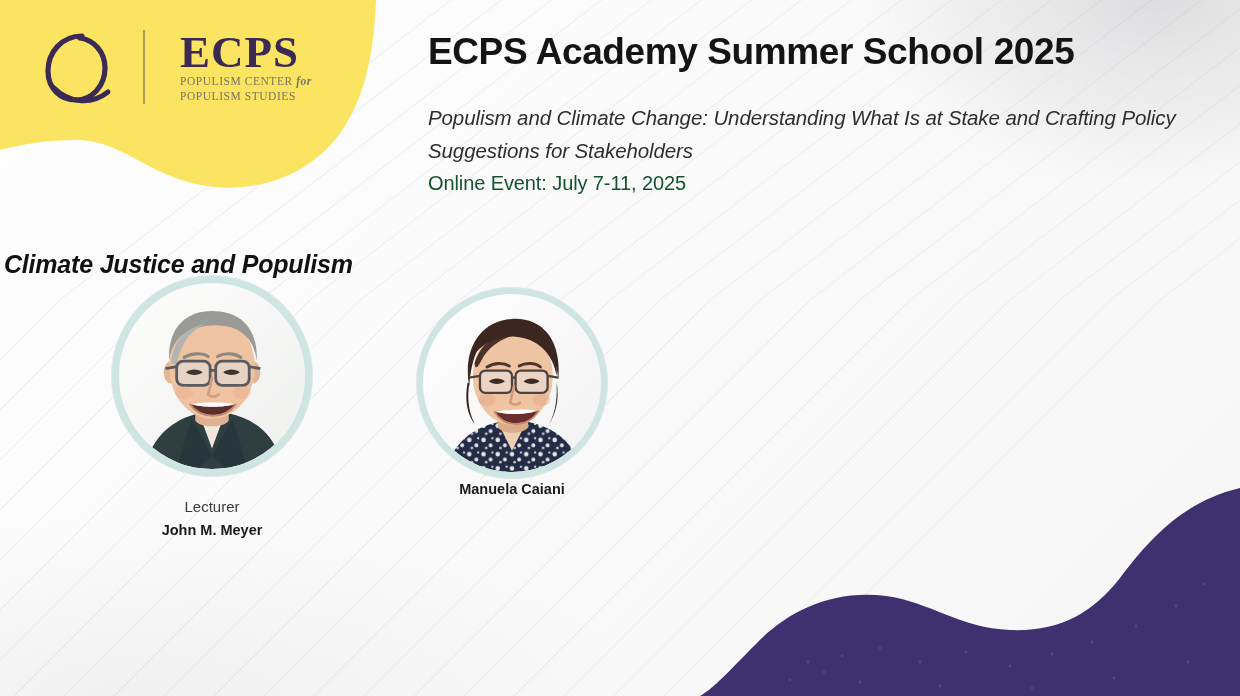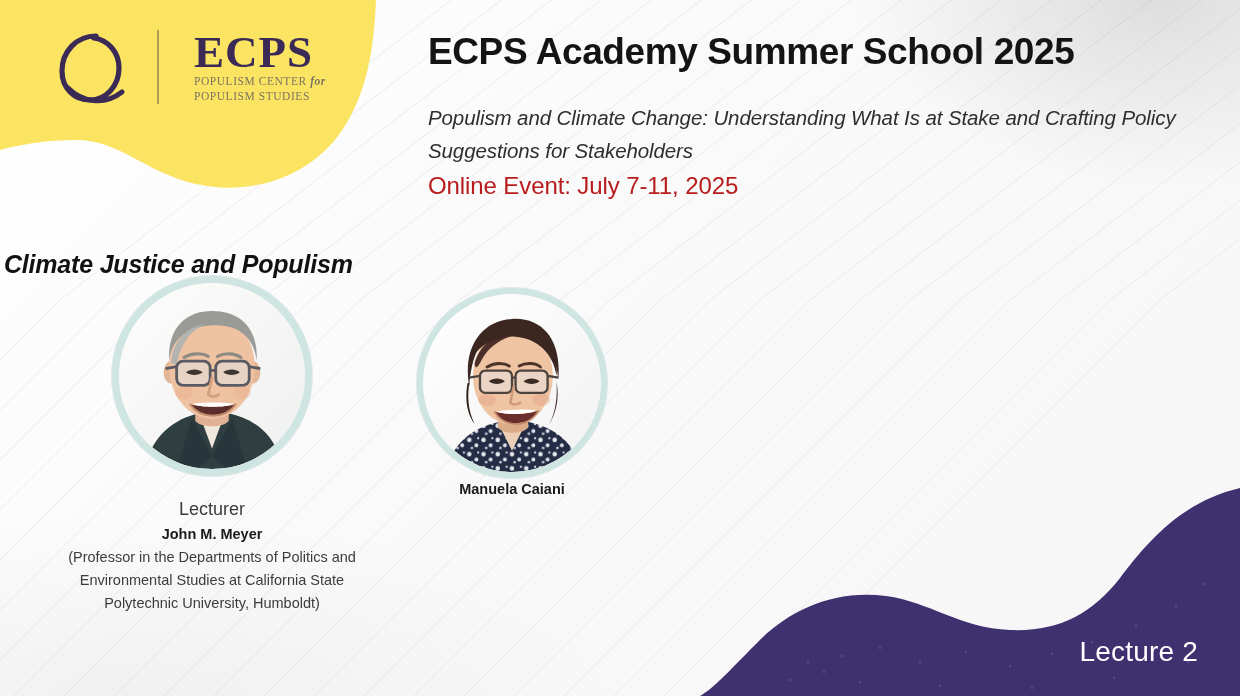--- a/index.html
+++ b/index.html
@@ -37,21 +37,21 @@
   }
 
   
   .yellow-blob { position:absolute; top:0; left:0; width:400px; height:210px; }
 
   
   .purple-wave { position:absolute; bottom:0; right:0; width:660px; height:230px; }
 
   
   .logo-wrap {
-    position:absolute; left:52px; top:26px;
+    position:absolute; left:38px; top:26px;
     display:flex; align-items:center; gap:27px;
   }
   .logo-mark { width:78px; height:82px; flex:0 0 auto; }
   .logo-divider { width:2px; height:74px; background:#6b6450; opacity:.55; }
   .logo-text { padding-left:8px; }
   .logo-title {
     font-family:"Liberation Serif", serif;
     font-size:45px; line-height:.98; font-weight:700;
     letter-spacing:1px; color:#3b2a55;
   }
@@ -68,21 +68,21 @@
     font-size:37px; font-weight:700; color:#141414;
     letter-spacing:-.4px; line-height:1.08;
   }
   .header-sub {
     margin-top:29px;
     font-size:20.5px; font-style:italic; color:#2e2e2e;
     line-height:1.62; font-weight:400; letter-spacing:-.1px;
     max-width:760px;
   }
   .header-date {
-    font-size:24px; color:#b91c1c; line-height:1.62;
+    font-size:20px; color:#14532d; line-height:1.62;
     font-weight:400; font-style:normal; letter-spacing:-.1px;
   }
 
   
   .topic {
     position:absolute; left:4px; top:234px;
     font-size:25px; font-weight:700; font-style:italic;
     color:#111111; letter-spacing:-.2px;margin-top:16px;
   }
 
@@ -102,21 +102,21 @@
   .p1 .avatar-ring { width:200px; height:200px; padding:7px; }
   .p2 .avatar-ring { width:190px; height:190px; padding:6px; }
   .avatar {
     width:100%; height:100%; border-radius:50%;
     overflow:hidden; position:relative; background:#f3f4f2;
   }
   .avatar svg { display:block; width:100%; height:100%; }
 
   .role {
     margin-top:19px;
-    font-size:18px; color:#3c3c3c; font-weight:400; line-height:1.58;
+    font-size:15px; color:#3c3c3c; font-weight:400; line-height:1.58;
   }
   .pname {
     font-size:14.5px; color:#1a1a1a; font-weight:700; line-height:1.58;
   }
   .paffil {
     font-size:14.5px; color:#3c3c3c; font-weight:400; line-height:1.58;
   }
 
   
   .lecture-badge {
@@ -277,21 +277,20 @@
               <path d="M76 130 C88 147 114 147 126 130" stroke="#c08a6c" stroke-width="2" fill="none"></path>
 
               <ellipse cx="70" cy="118" rx="10" ry="7" fill="#e8a98a" opacity=".35"></ellipse>
               <ellipse cx="132" cy="118" rx="10" ry="7" fill="#e8a98a" opacity=".35"></ellipse>
             </g>
           </svg>
         </div>
       </div>
       <div class="role">Lecturer</div>
       <div class="pname">John M. Meyer</div>
-      <div class="paffil">(Professor in the Departments of Politics and Environmental Studies at California State Polytechnic University, Humboldt)</div>
     </div>
 
     <div class="person p2">
       <div class="avatar-ring">
         <div class="avatar">
           <svg viewBox="0 0 200 200" aria-hidden="true">
             <defs>
               <clipPath id="c2">
                   <circle cx="100" cy="100" r="100"></circle>
                 </clipPath>
@@ -348,15 +347,14 @@
               <ellipse cx="133" cy="119" rx="10" ry="7" fill="#e39f83" opacity=".4"></ellipse>
             </g>
           </svg>
         </div>
       </div>
       <div class="pname">Manuela Caiani</div>
     </div>
 
   </div>
 
-  <div class="lecture-badge">Lecture 2</div>
 
 </div>
 
 </body></html>

